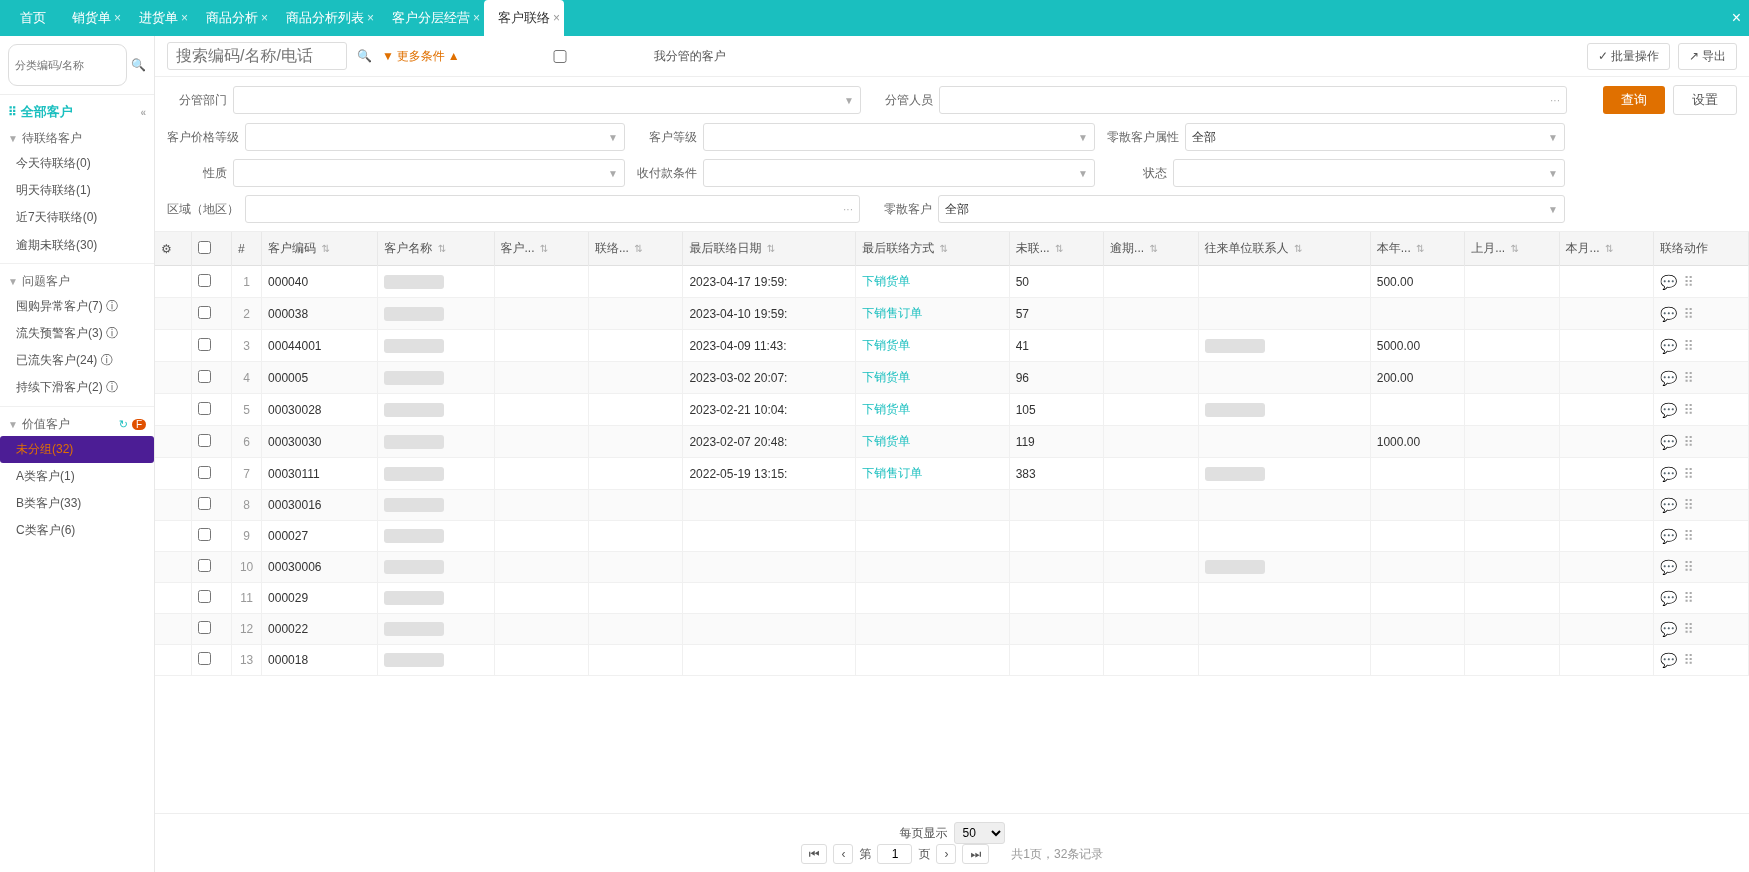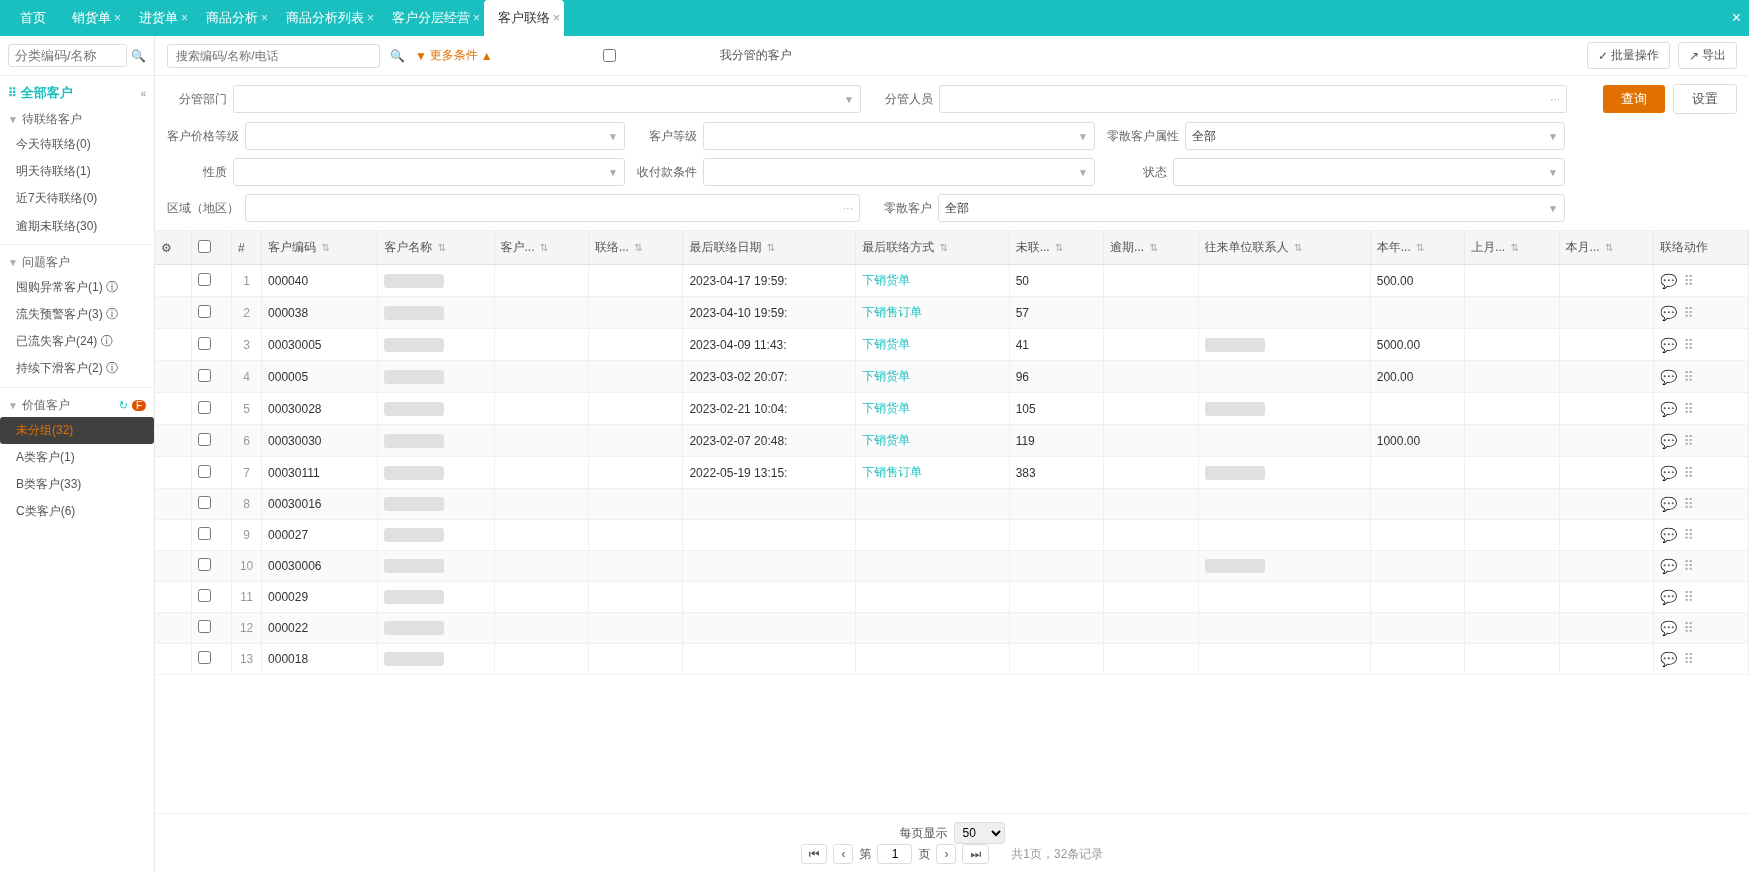--- a/index.html
+++ b/index.html
@@ -53,23 +53,23 @@
       overflow-y: auto;
     }
     .sidebar-search {
       display: flex;
       align-items: center;
       padding: 8px;
       border-bottom: 1px solid #eee;
     }
     .sidebar-search input {
       border: 1px solid #ddd;
-      border-radius: 3px;
-      padding: 3px 6px;
-      font-size: 13px;
+      border-radius: 9px;
+      padding: 14px 6px;
+      font-size: 11px;
       width: 100%;
       outline: none;
     }
     .sidebar-search .search-btn {
       margin-left: 4px;
       color: #aaa;
       cursor: pointer;
     }
     .sidebar-section-header {
       display: flex;
@@ -98,21 +98,21 @@
       font-size: 10px;
     }
     .sidebar-item {
       padding: 4px 8px 4px 16px;
       cursor: pointer;
       color: #555;
       font-size: 12px;
       line-height: 1.6;
     }
     .sidebar-item.active {
-      background: #404040;
+      background: #4c1d95;
       color: #e07000;
       border-radius: 3px;
     }
     .sidebar-divider { height: 1px; background: #f0f0f0; margin: 4px 0; }
 
     
     .content-area {
       flex: 1;
       display: flex;
       flex-direction: column;
@@ -125,22 +125,22 @@
       padding: 6px 12px;
       display: flex;
       align-items: center;
       border-bottom: 1px solid #eee;
       gap: 10px;
     }
     .filter-bar input {
       border: 1px solid #ddd;
       border-radius: 3px;
       padding: 4px 8px;
-      font-size: 12px;
-      width: 213px;
+      font-size: 16px;
+      width: 180px;
       outline: none;
     }
     .filter-more {
       color: #e07000;
       cursor: pointer;
       display: flex;
       align-items: center;
       gap: 3px;
     }
     .filter-checkbox {
@@ -449,21 +449,21 @@
     </div>
     <div class="sidebar-item">
       <span>逾期未联络(30)</span>
     </div>
     <div class="sidebar-divider"></div>
     <div class="sidebar-group-label">
       <span class="arrow">▼</span>
       <span>问题客户</span>
     </div>
     <div class="sidebar-item">
-      <span>囤购异常客户(1) ⓘ</span>
+      <span>囤购异常客户(7) ⓘ</span>
     </div>
     <div class="sidebar-item">
       <span>流失预警客户(3) ⓘ</span>
     </div>
     <div class="sidebar-item">
       <span>已流失客户(24) ⓘ</span>
     </div>
     <div class="sidebar-item">
       <span>持续下滑客户(2) ⓘ</span>
     </div>
@@ -674,21 +674,21 @@
         <div class="action-icons">
           <span class="action-icon" title="联系">💬</span>
           <span class="action-icon" title="更多">⠿</span>
         </div>
       </td>
             </tr>
             <tr style="background: rgb(255, 255, 255);">
               <td></td>
               <td><input type="checkbox" style=""></td>
               <td class="row-num">3</td>
-              <td>00030005</td>
+              <td>00044001</td>
               <td><span class="blurred">&nbsp;&nbsp;&nbsp;&nbsp;&nbsp;&nbsp;&nbsp;&nbsp;</span></td>
               <td></td>
               <td></td>
               <td>2023-04-09 11:43:</td>
               <td><span class="link-text">下销货单</span></td>
               <td>41</td>
               <td></td>
               <td><span class="blurred">&nbsp;&nbsp;&nbsp;&nbsp;&nbsp;&nbsp;&nbsp;</span></td>
               <td>5000.00</td>
               <td></td>

